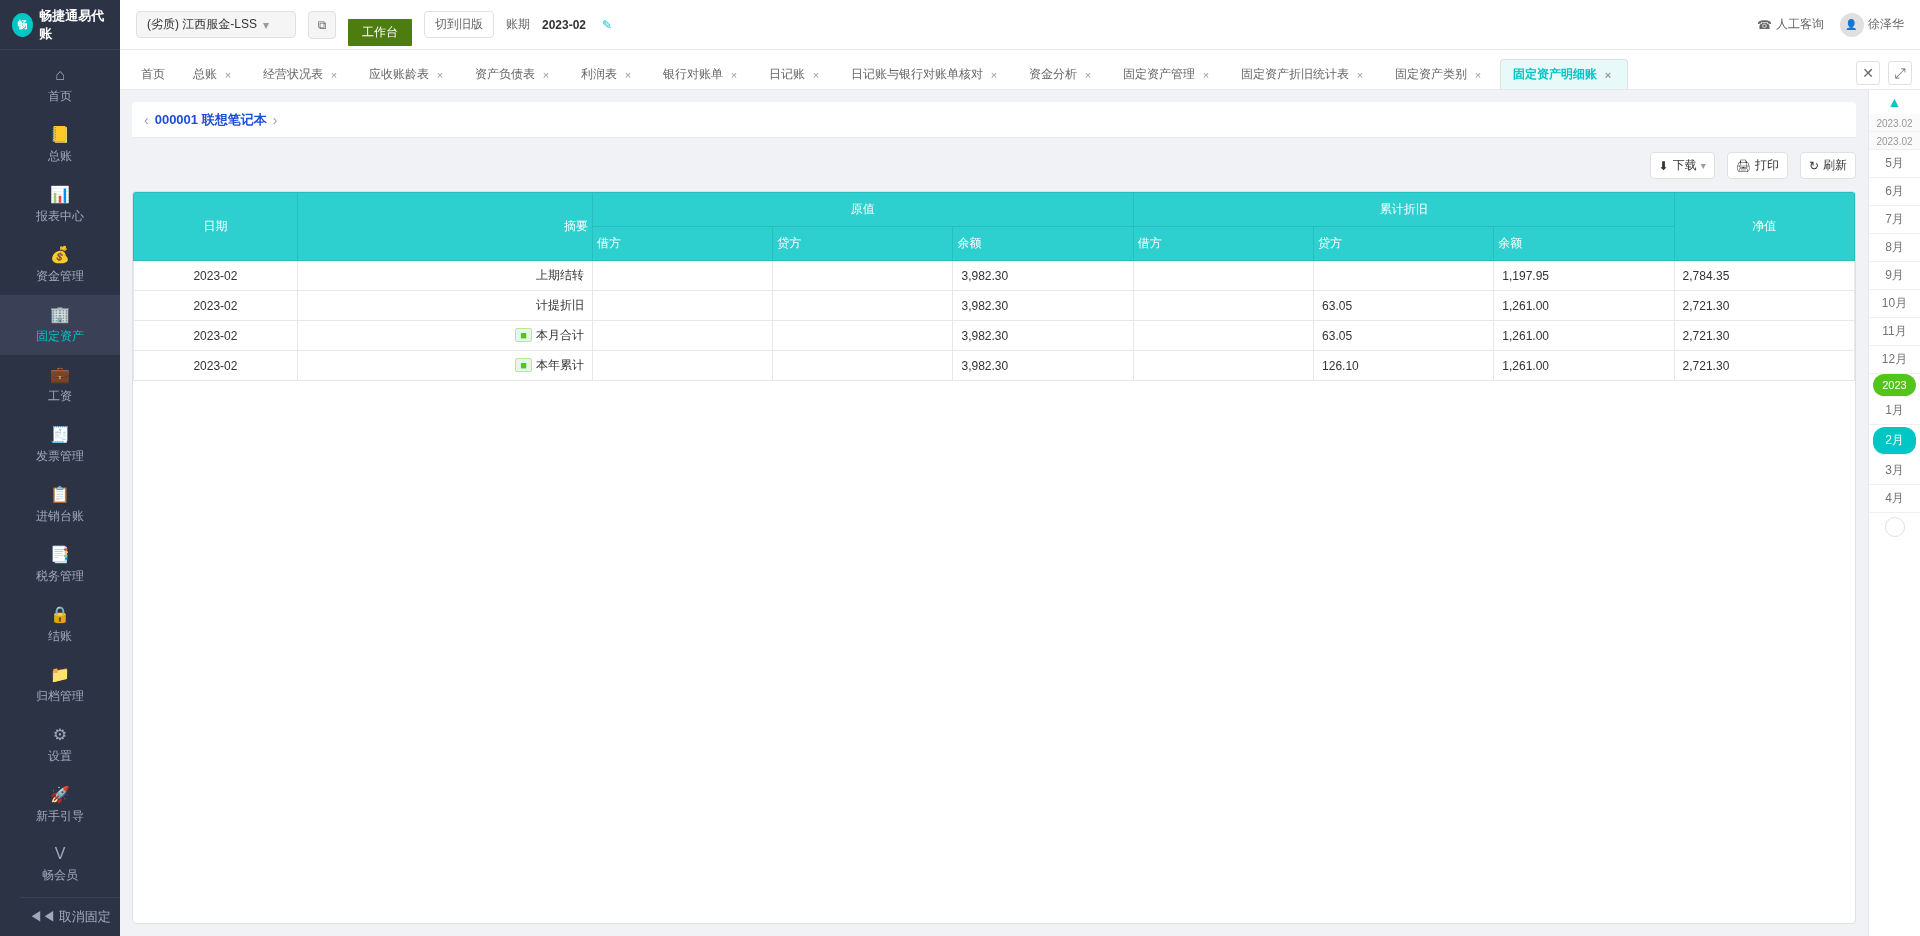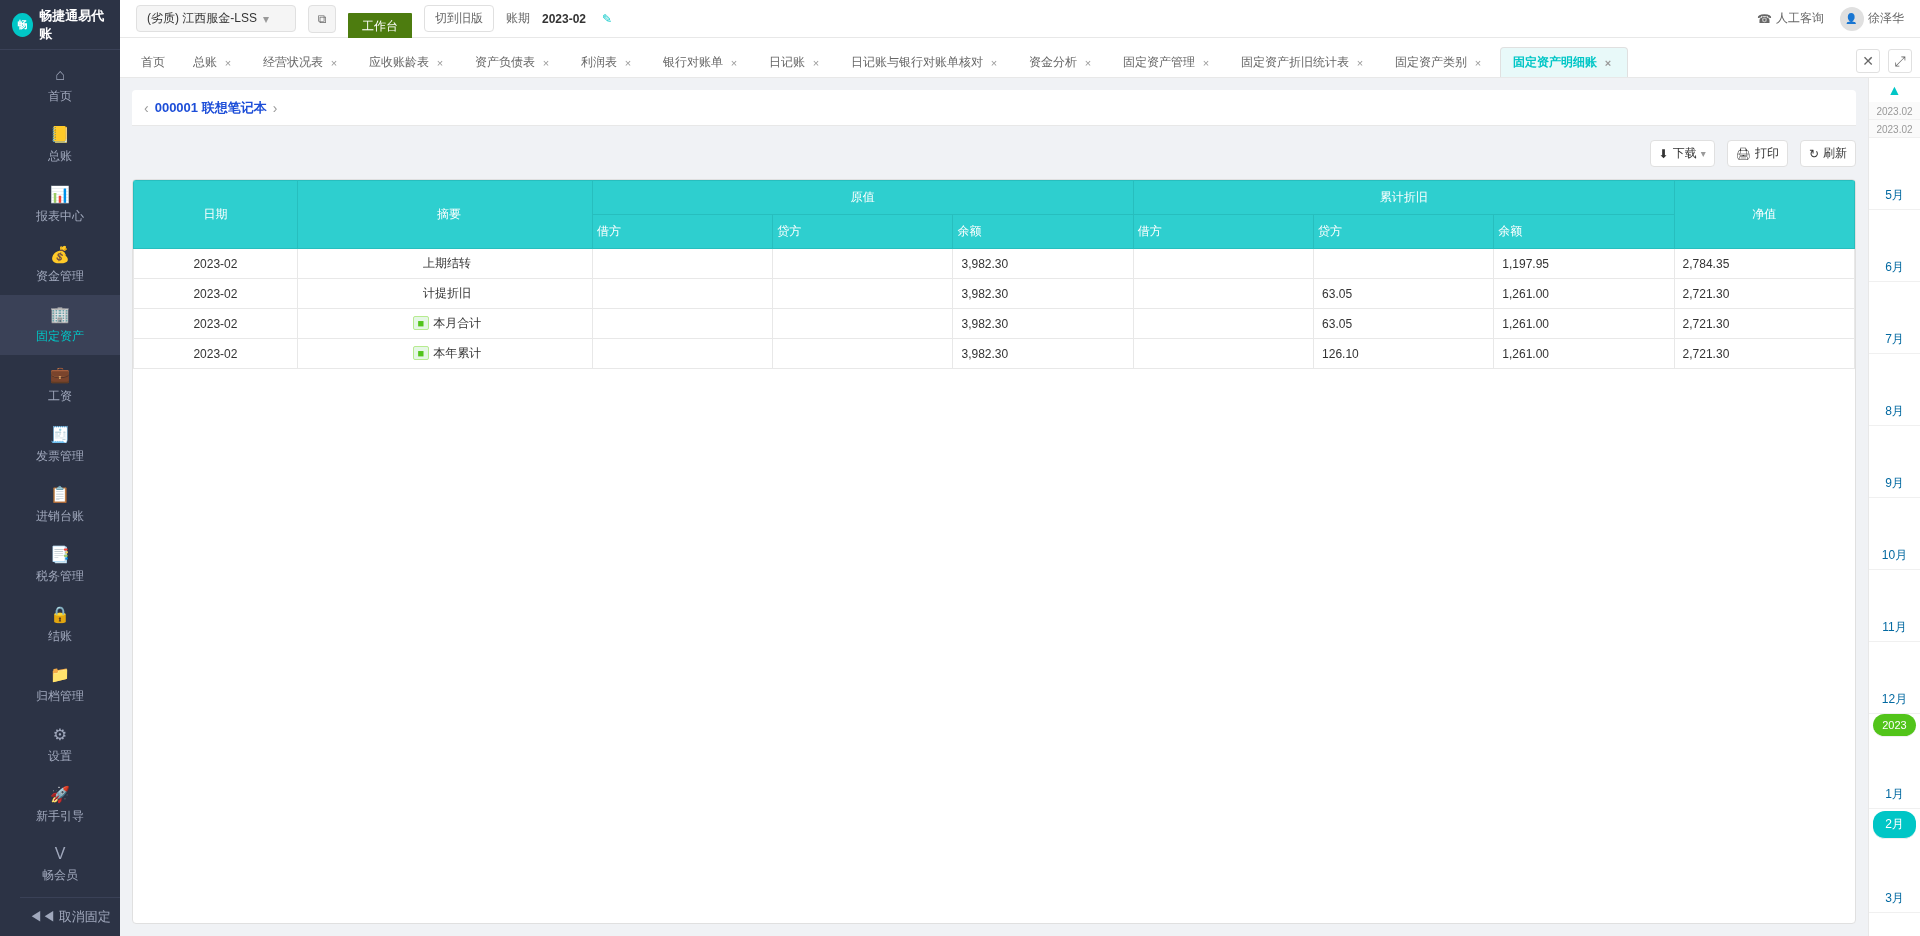--- a/index.html
+++ b/index.html
@@ -64,21 +64,21 @@
     .main-content {
       flex: 1;
       display: flex;
       flex-direction: column;
       height: 936px;
       overflow: hidden;
     }
 
     
     .topbar {
-      height: 38px;
+      height: 50px;
       background: #fff;
       display: flex;
       align-items: center;
       padding: 0 16px;
       border-bottom: 1px solid #e8e8e8;
       gap: 12px;
     }
     .company-selector {
       display: flex;
       align-items: center;
@@ -277,21 +277,21 @@
     }
     .data-table td {
       text-align: center;
       padding: 6px 8px;
       font-size: 12px;
       color: #333;
       border: 1px solid #e8e8e8;
       white-space: nowrap;
     }
     .data-table .col-date { width: 100px; }
-    .data-table .col-desc { width: 180px; text-align: center; padding-left: 12px; }
+    .data-table .col-desc { width: 180px; text-align: right; padding-left: 12px; }
     .data-table .col-num { width: 110px; text-align: left; }
 
     .tag-green {
       display: inline-block;
       background: #e6f7e6;
       color: #52c41a;
       border: 1px solid #b7eb8f;
       border-radius: 2px;
       padding: 0 4px;
       font-size: 11px;
@@ -315,24 +315,23 @@
       text-align: center;
       padding: 4px 2px 2px;
       border-bottom: 1px solid #f0f0f0;
       background: #fafafa;
       white-space: nowrap;
     }
     .date-month-item {
       text-align: center;
       padding: 5px 4px;
       font-size: 12px;
-      color: #0369a1;
+      color: #737373;
       cursor: pointer;
       border-bottom: 1px solid #f0f0f0;
-      margin-top: 44px;
     }
     .date-month-item.active {
       background: #00c6c6;
       color: #fff;
       border-radius: 12px;
       margin: 2px 4px;
     }
     .date-month-item.year-tag {
       background: #52c41a;
       color: #fff;

